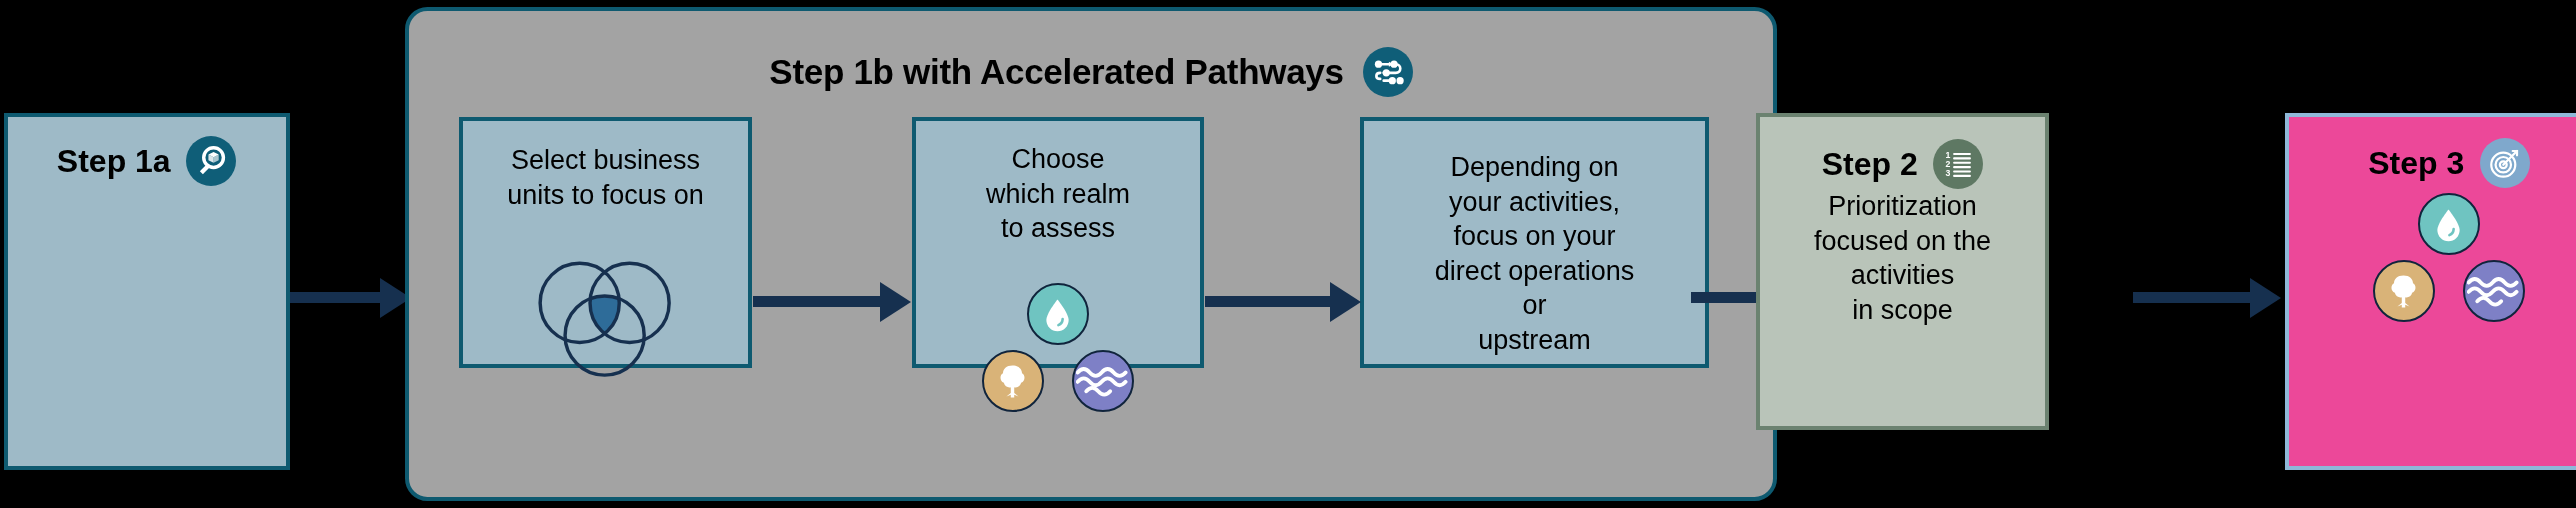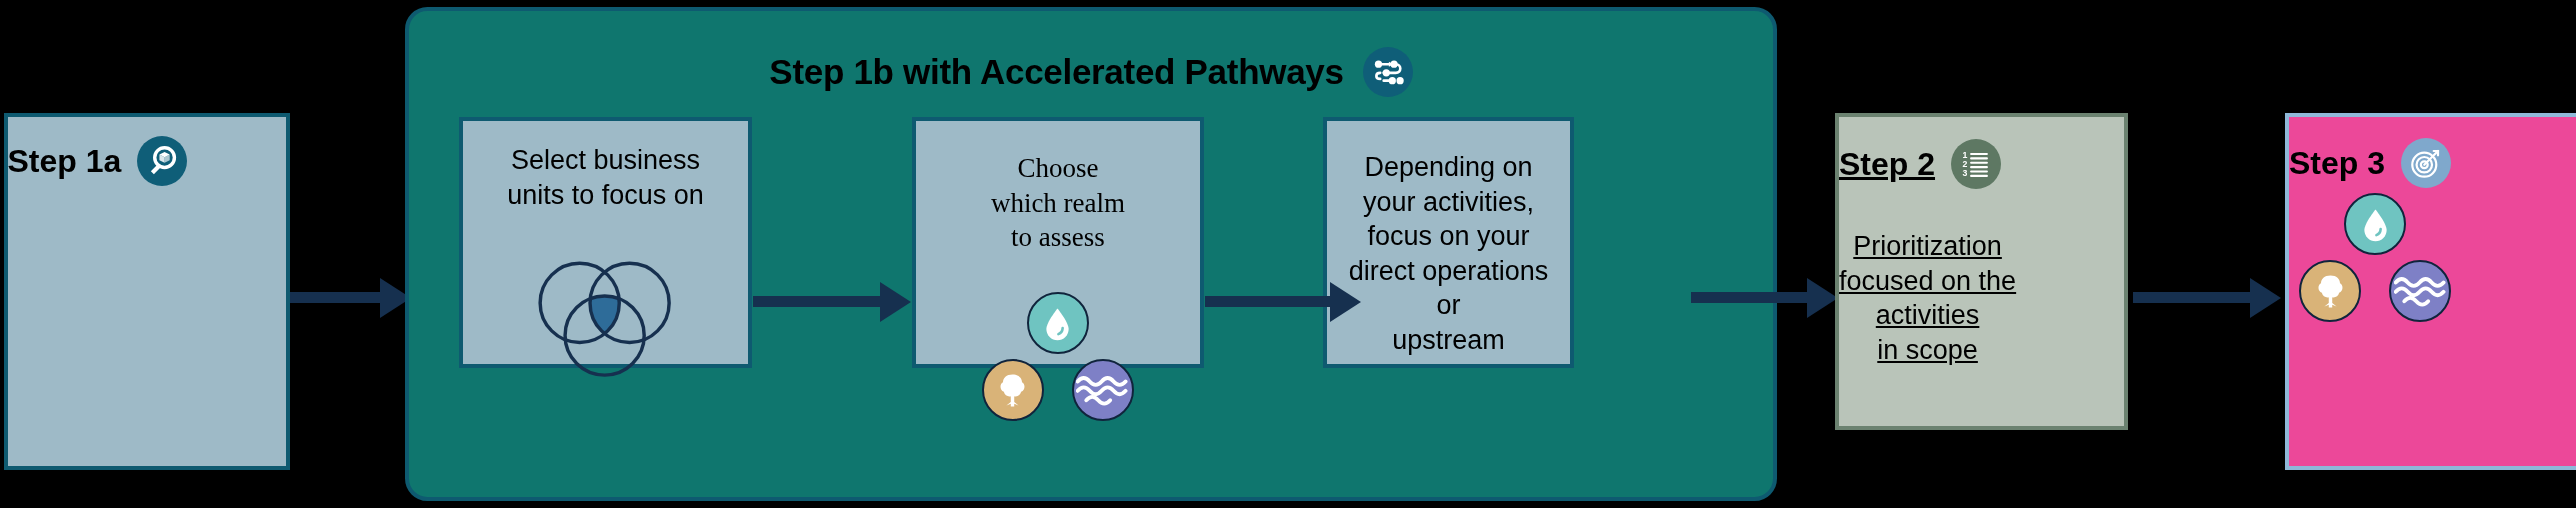--- a/index.html
+++ b/index.html
@@ -21,46 +21,45 @@
     width: 2576px;
     height: 508px;
   }
 
   
   .step-box {
     position: absolute;
     box-sizing: border-box;
     display: flex;
     flex-direction: column;
-    align-items: flex-start;
+    align-items: center;
   }
 
   .box-1a {
     left: 3.5px; top: 113px; width: 286px; height: 357px;
     background: #9EBAC7;
     border: 4.3px solid #0E5A70;
   }
   .box-step2 {
-    left: 1835px; top: 113px; width: 293px; height: 317px;
+    left: 1756px; top: 113px; width: 293px; height: 317px;
     background: #B9C4B9;
     border: 4.3px solid #6B8270;
-    text-decoration: underline;
   }
   .box-step3 {
     left: 2285px; top: 113px; width: 328px; height: 357px;
     background: #ec4899;
     border: 4.3px solid #8FB8D8;
   }
 
   
   .container-1b {
     position: absolute;
     left: 405px; top: 7px; width: 1372px; height: 494px;
     box-sizing: border-box;
-    background: #0f766e;
+    background: #a3a3a3;
     border: 4.3px solid #0E5A70;
     border-radius: 22.4px;
   }
 
   .container-title {
     position: absolute;
     left: 0; top: 36px;
     width: 100%;
     text-align: center;
     font-size: 35px;
@@ -83,21 +82,21 @@
     border: 4.3px solid #0E5A70;
     display: flex;
     flex-direction: column;
     align-items: center;
     top: 106px;
     height: 251px;
     gap: 32px;
   }
   .sub-1 { left: 50px;  width: 293px; }
   .sub-2 { left: 503px; width: 292px; }
-  .sub-3 { left: 914px; width: 251px; }
+  .sub-3 { left: 951px; width: 349px; }
 
   
   .step-title {
     font-size: 32px;
     font-weight: bold;
     color: #000;
     display: flex;
     align-items: center;
     gap: 15.5px;
     white-space: nowrap;
@@ -250,21 +249,21 @@
           <g fill="none" stroke="#16304F" stroke-width="4">
             <circle cx="70" cy="58" r="46"></circle>
             <circle cx="128" cy="58" r="46"></circle>
             <circle cx="99" cy="96" r="46"></circle>
           </g>
         </svg>
       </div>
     </div>
 
     <div class="sub-box sub-2">
-      <div class="sub-desc" style="margin-top:30px;font-family:Liberation Serif, serif;">Choose
+      <div class="sub-desc" style="margin-top:21px;">Choose
 which realm
 to assess</div>
       <div class="realms">
         <span class="realm realm-water">
           <svg width="31" height="36" viewBox="0 0 36 42">
             <path d="M18 4 C18 4 5 20 5 28 A13 13 0 0 0 31 28 C31 20 18 4 18 4 Z" fill="#ffffff"></path>
             <path d="M24 27 A8 8 0 0 1 19 34" fill="none" stroke="#6FC4C1" stroke-width="3" stroke-linecap="round"></path>
           </svg>
         </span>
         <span class="realm realm-land">
@@ -323,21 +322,21 @@
             <path d="M15 8 H33"></path>
               <path d="M15 13 H33"></path>
             <path d="M15 18 H33"></path>
               <path d="M15 23 H33"></path>
             <path d="M15 28 H33"></path>
               <path d="M15 33 H33"></path>
           </g>
         </svg>
       </span>
     </div>
-    <div class="step-desc" style="margin-top:40px;">Prioritization
+    <div class="step-desc" style="">Prioritization
 focused on the
 activities
 in scope</div>
   </div>
 
   <div class="arrow" style="left:2133px; top:280px; width:148px;">
     <div class="shaft"></div>
     <div class="head"></div>
   </div>
 

